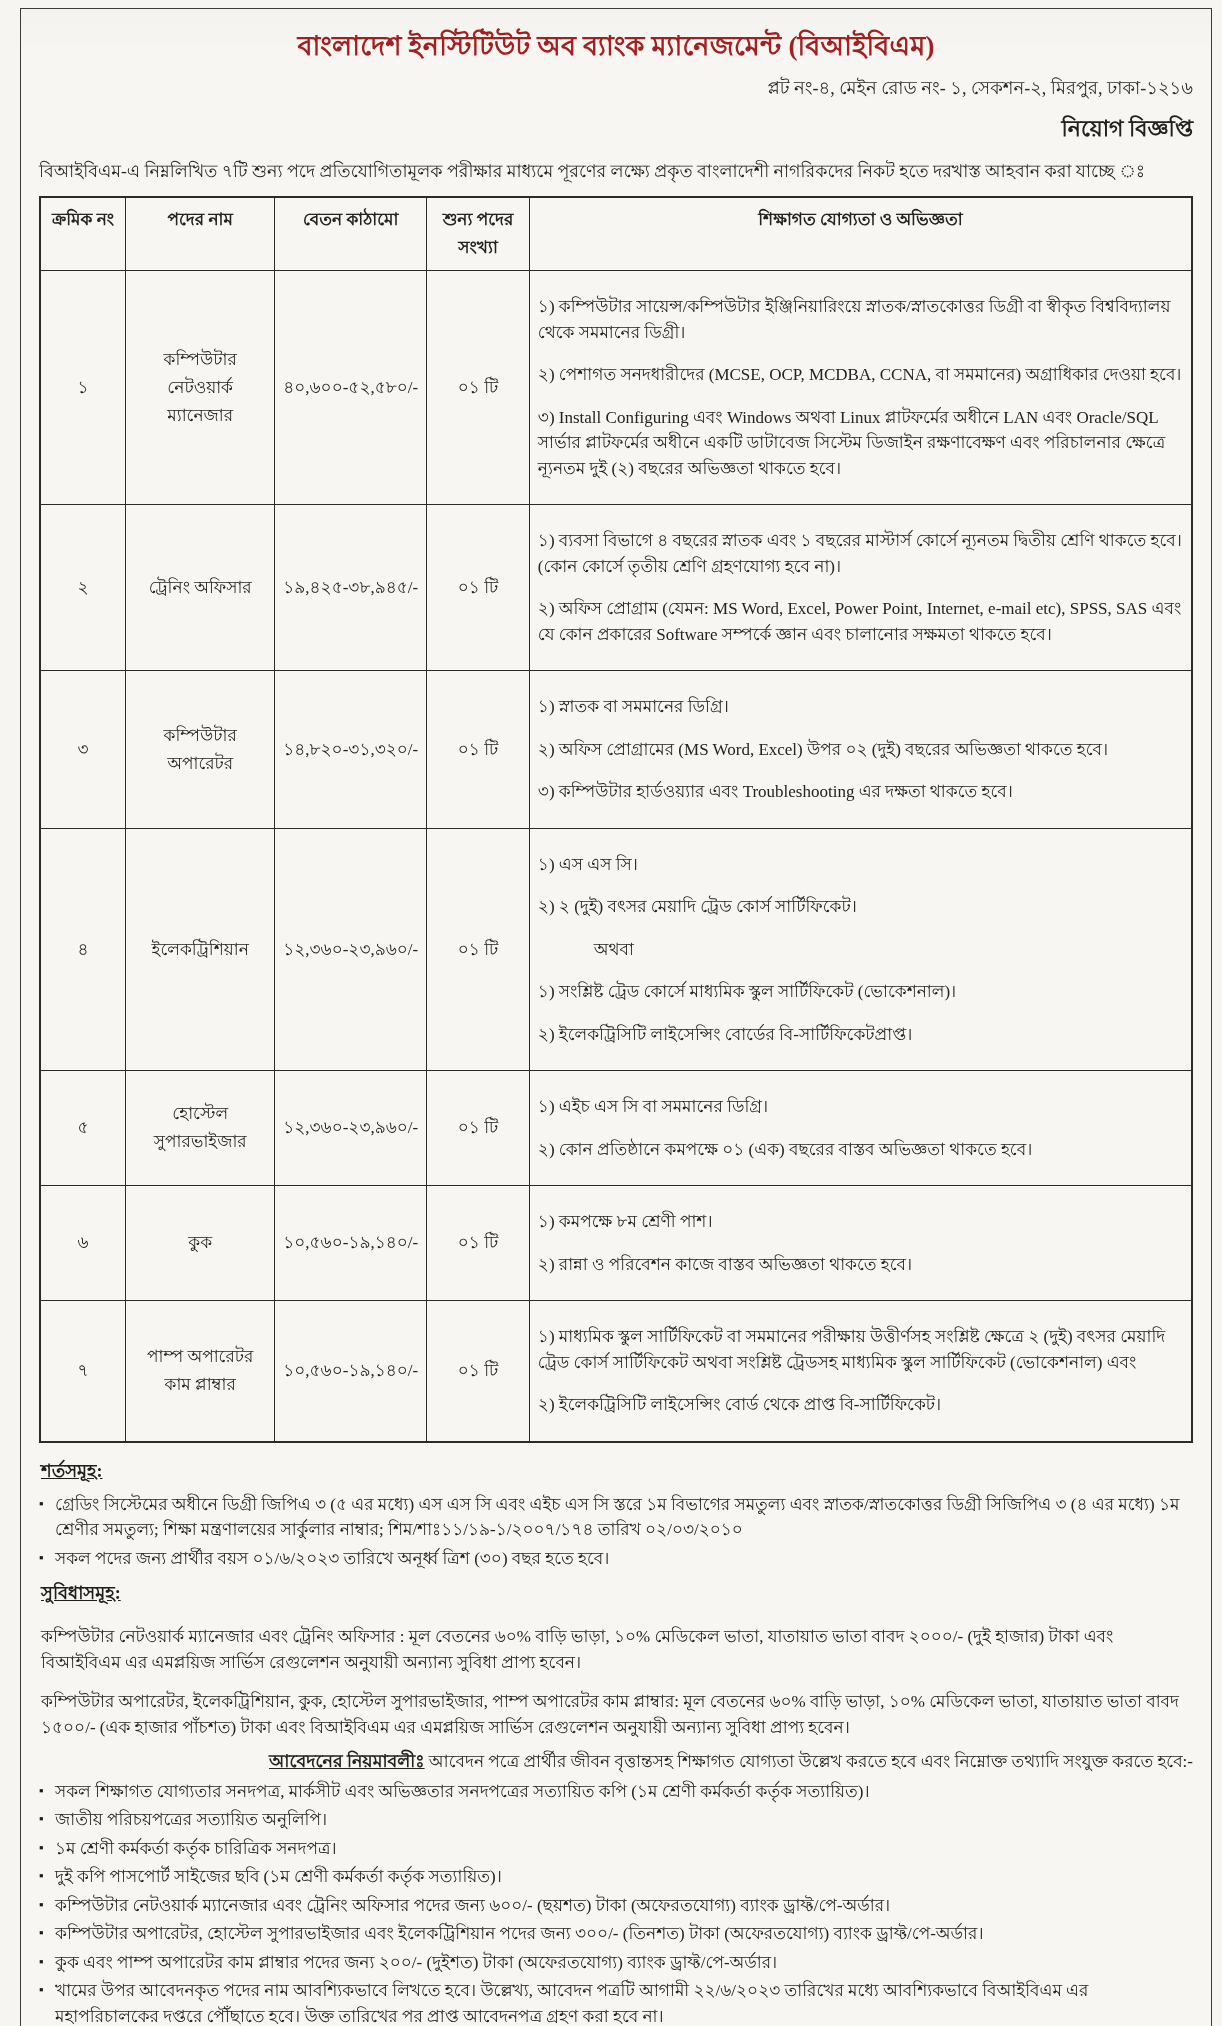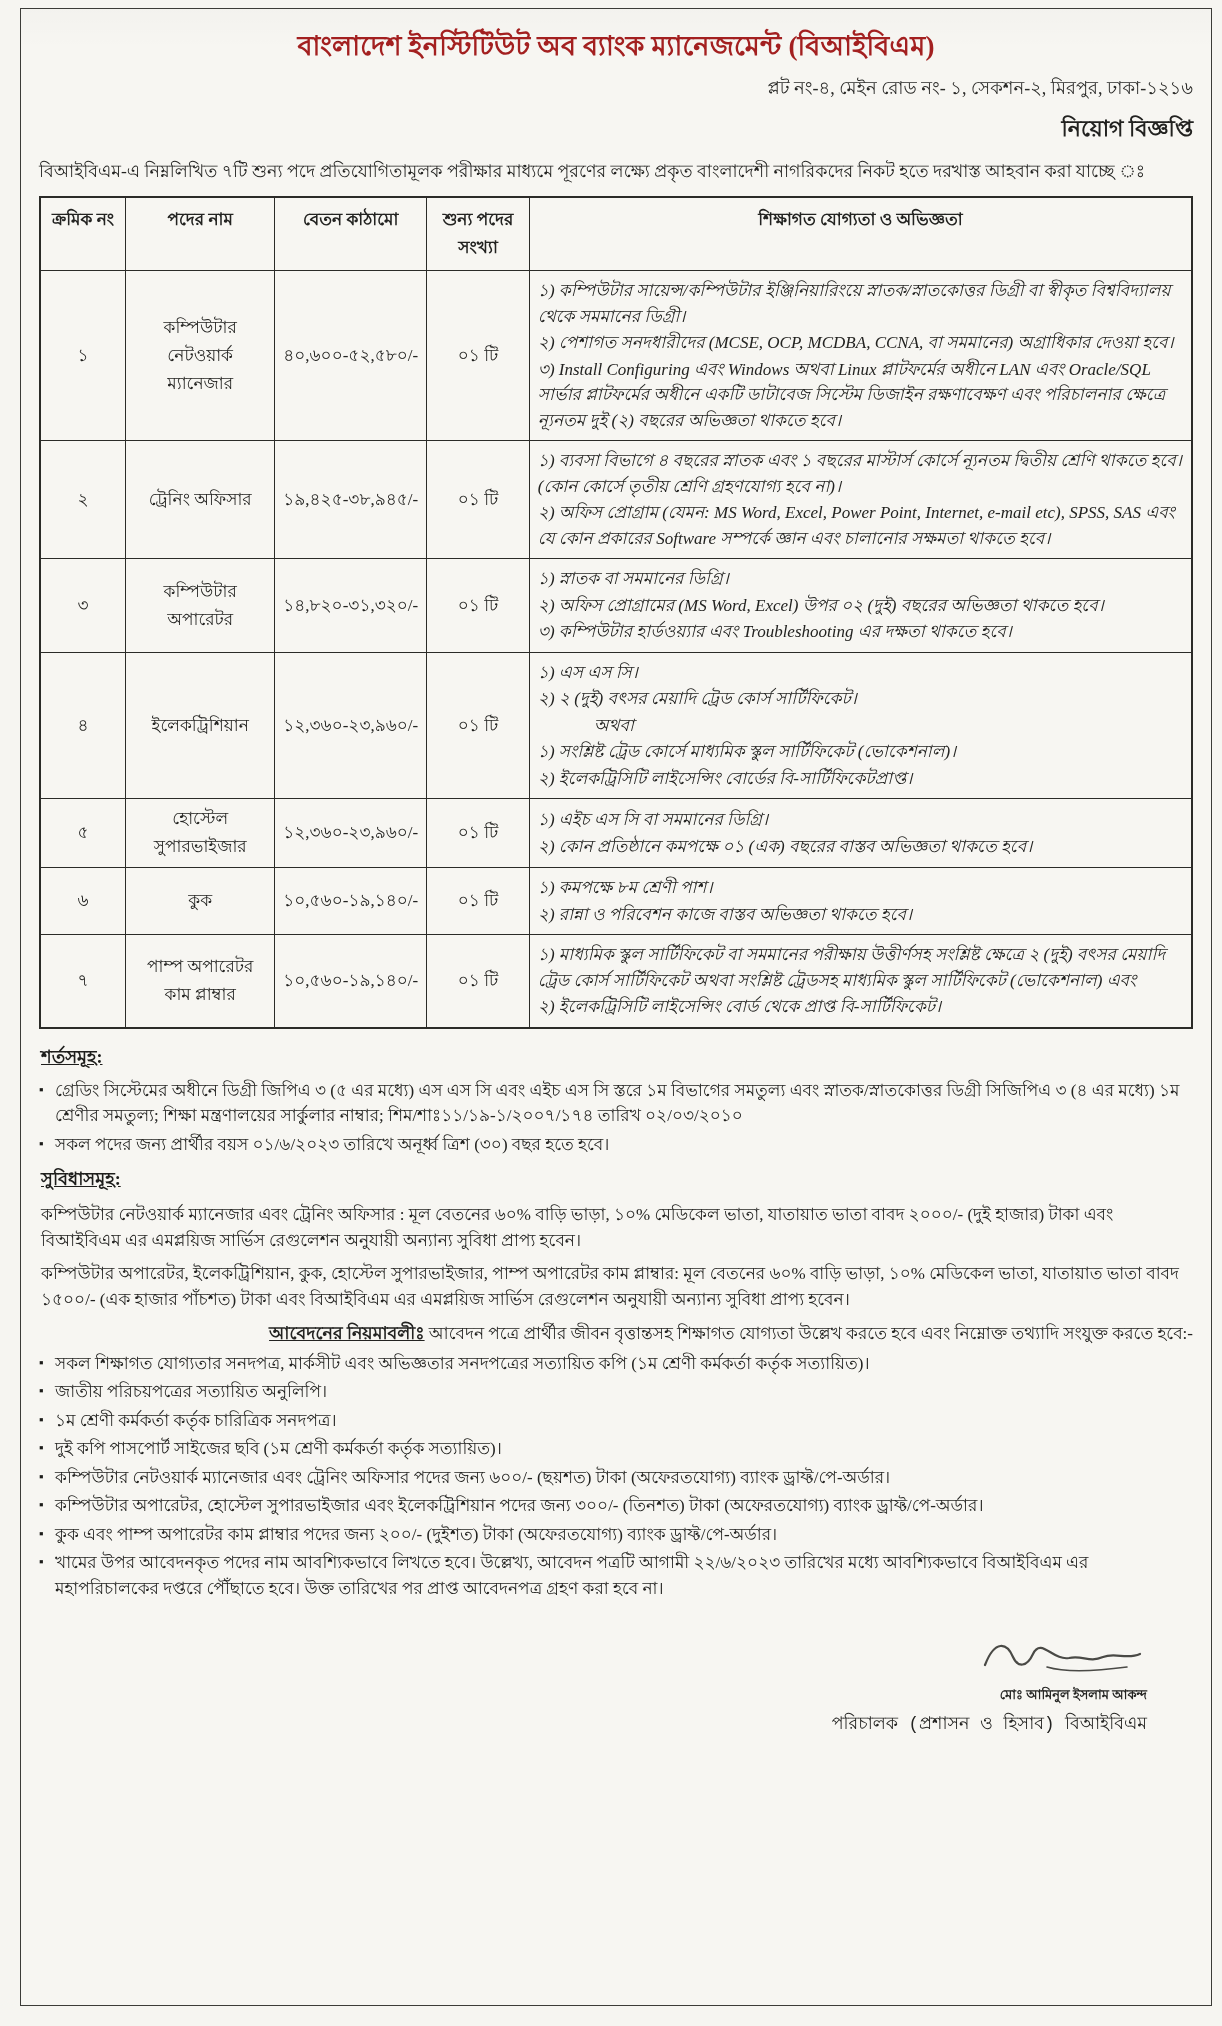--- a/index.html
+++ b/index.html
@@ -68,21 +68,21 @@
     color: #232321;
   }
   table.vacancy th {
     text-align: center;
     font-weight: bold;
     padding: 8px 6px;
     vertical-align: top;
   }
   td.c-serial, td.c-post, td.c-salary, td.c-vac { text-align: center; }
   td.c-qual { vertical-align: middle; }
-  .qual-line { line-height: 1.5; margin: 1px 0; font-style: italic; }
+  .qual-line { line-height: 1.5; margin: 17px 0; }
   .qual-or { padding-left: 56px; }
   
   .section-heading {
     font-size: 18px;
     font-weight: bold;
     text-decoration: underline;
     margin: 8px 0 4px 2px;
   }
   .bullet-row {
     display: flex;
@@ -93,21 +93,21 @@
     flex: 0 0 16px;
     font-size: 13px;
     line-height: 1.8;
     color: #1b1b19;
   }
   .bullet-text, .para-text {
     font-size: 17px;
     line-height: 1.5;
     color: #232321;
   }
-  .para-block { margin: 6px 0 8px 2px; font-family: Liberation Serif, serif; }
+  .para-block { margin: 14px 0 8px 2px; font-family: Liberation Serif, serif; }
   .apply-line { margin: 8px 0 4px 2px; text-align: right; }
   .apply-heading {
     font-weight: bold;
     text-decoration: underline;
     font-size: 17.5px;
   }
   
   .signature-block {
     margin-top: 26px;
     display: flex;

